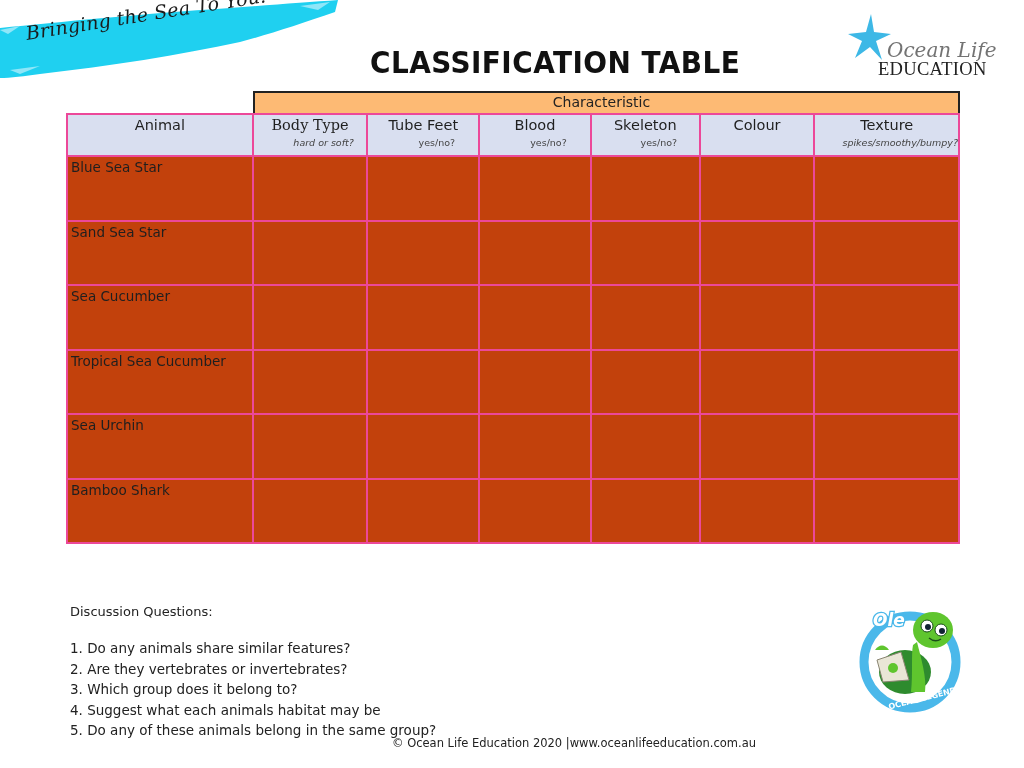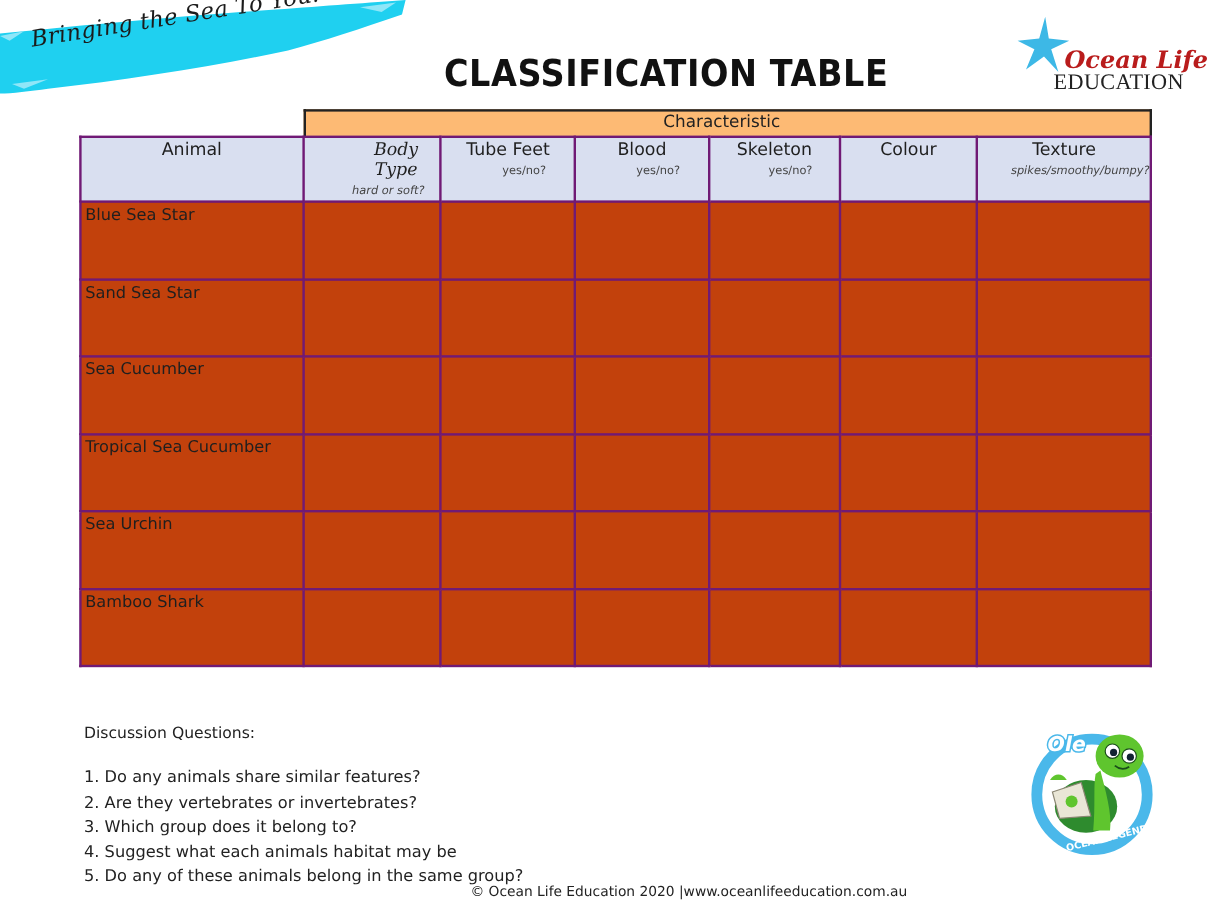--- a/index.html
+++ b/index.html
@@ -19,42 +19,42 @@
     position: absolute; left: 370px; top: 44px; width: 380px;
     font-family: "DejaVu Sans", sans-serif; font-size: 31px; font-weight: bold;
     letter-spacing: 0.5px; color: #111; white-space: nowrap;
     transform: scaleX(0.9); transform-origin: left center;
   }
 
   .logo { position: absolute; left: 845px; top: 12px; width: 160px; height: 70px; }
   .logo-star { position: absolute; left: 0; top: 0; }
   .logo-ocean {
     position: absolute; left: 42px; top: 26px;
-    font-family: "DejaVu Serif", serif; font-style: italic; font-weight: bold;
-    font-size: 20px; color: #b91c1c; white-space: nowrap;
+    font-family: "DejaVu Serif", serif; font-style: italic; font-weight: normal;
+    font-size: 20px; color: #737373; white-space: nowrap;
   }
   .logo-edu {
     position: absolute; left: 33px; top: 47px;
     font-family: "Liberation Serif", serif; font-size: 18.5px; color: #222;
     letter-spacing: 0.3px; white-space: nowrap;
   }
 
   
   .ctable { position: absolute; left: 66px; top: 91px; width: 894px; }
   .char-row { position: absolute; left: 187px; top: 0; width: 707px; height: 23px;
     border: 2px solid #222; border-bottom: none; background: #fdba74; }
   .char-label { position: absolute; left: 0; right: 0; top: 1px; text-align: center;
     font-size: 14px; color: #222; padding-left: 0; }
   .char-label span { position: relative; left: -5px; }
 
   .grid { position: absolute; left: 0; top: 22px; border-collapse: collapse; table-layout: fixed; }
-  .grid td, .grid th { border: 2px solid #701a75; vertical-align: top; }
+  .grid td, .grid th { border: 2px solid #ec4899; vertical-align: top; }
   .grid th { background: #d9dff0; height: 42px; font-weight: normal; text-align: center; padding-top: 2px; }
   .hdr-main { display: block; font-size: 14.5px; color: #1f1f1f; line-height: 17px; }
-  .hdr-main.italic { font-style: italic; font-family: "DejaVu Serif", serif; margin-left: 40px; }
+  .hdr-main.italic { font-family: "DejaVu Serif", serif; }
   .hdr-sub { display: block; font-size: 9.5px; color: #444; font-style: italic; line-height: 14px; margin-top: 2px; white-space: nowrap; padding-left: 27px; }
   .hdr-sub.up { font-style: normal; }
   .grid td { height: 64.5px; background: #c2410c; }
   .animal-cell { font-size: 13.5px; color: #1f1f1f; padding: 2px 0 0 3px; white-space: nowrap; }
   .answer-cell { cursor: text; }
 
   .discussion { position: absolute; left: 70px; top: 566px; }
   .disc-title { font-size: 13px; color: #222; margin-bottom: 19px; margin-top: 38px; }
   .disc-list { list-style: none; }
   .disc-list li { font-size: 13.5px; color: #222; line-height: 20.5px; white-space: nowrap; }

